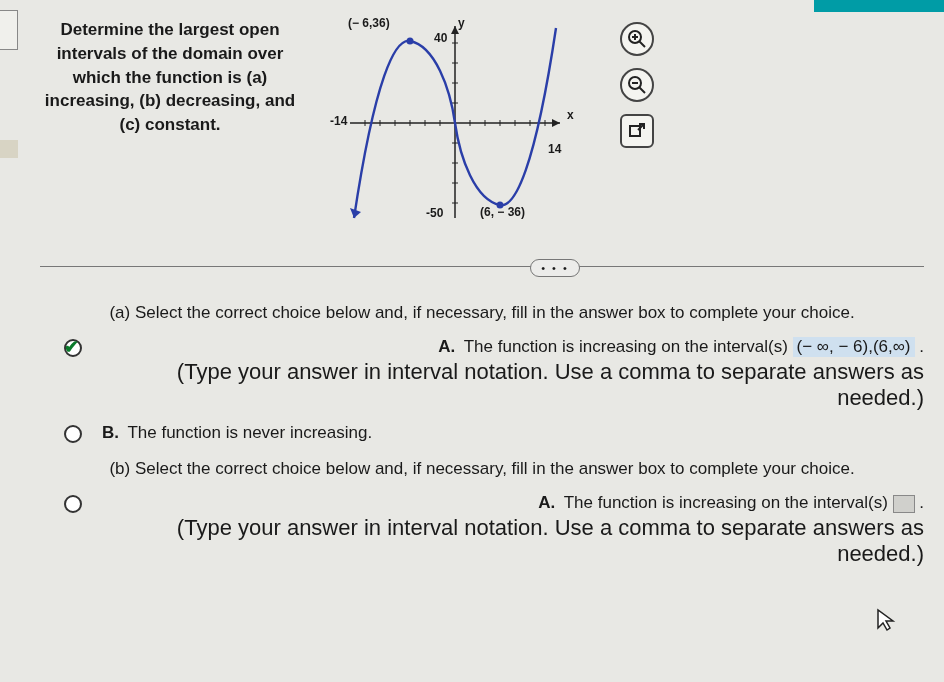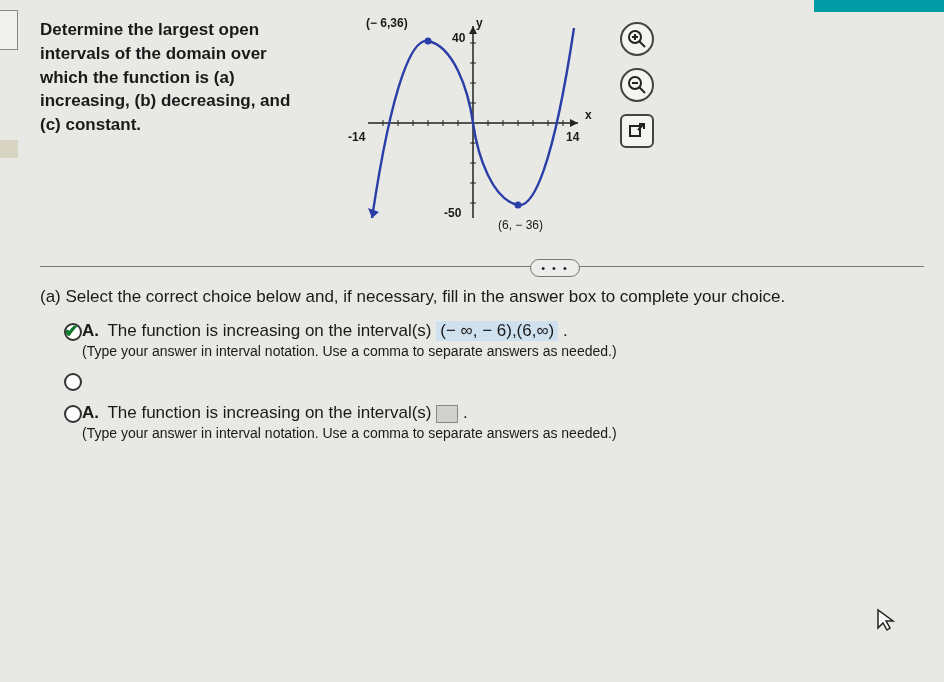--- a/index.html
+++ b/index.html
@@ -30,28 +30,28 @@
     position: absolute;
     left: 0; top: 140px;
     width: 18px; height: 18px;
     background: #d8d4c4;
   }
   .page {
     position: absolute;
     left: 30px; top: 10px; right: 10px; bottom: 0;
     padding: 8px 10px 0 10px;
   }
-  .qtop { display: flex; gap: 12px; }
+  .qtop { display: flex; gap: 30px; text-align: center; }
   .prompt {
     font-size: 17px;
     line-height: 1.4;
     font-weight: 600;
     max-width: 260px;
   }
-  .graph-wrap { position: relative; width: 260px; height: 230px; flex: none; margin-left: 36px; }
+  .graph-wrap { position: relative; width: 260px; height: 230px; flex: none; }
   .graph-wrap svg { position: absolute; left: 0; top: 0; }
   .tool-col {
     display: flex; flex-direction: column; gap: 12px;
     margin-top: 4px;
   }
   .tool-btn {
     width: 34px; height: 34px;
     border: 2px solid #444;
     border-radius: 50%;
     display: flex; align-items: center; justify-content: center;
@@ -72,23 +72,23 @@
     width: 50px; height: 18px;
     border: 1px solid #777;
     border-radius: 10px;
     background: #ececea;
     font-size: 11px;
     text-align: center;
     line-height: 16px;
     letter-spacing: 2px;
     cursor: pointer;
   }
-  .part { font-size: 17px; margin: 0 0 14px 0; }
+  .part { font-size: 17px; margin: 16px 0 14px 0; text-align: center; }
   .choices { margin-left: 24px; }
-  .choice { display: flex; gap: 0; align-items: flex-start; margin: 12px 0; font-size: 17px; }
+  .choice { display: flex; gap: 20px; align-items: flex-start; margin: 12px 0; font-size: 17px; text-align: right; }
   .radio {
     width: 18px; height: 18px; border: 2px solid #333; border-radius: 50%;
     flex: none; margin-top: 2px; position: relative; background:#fff;
     cursor: pointer;
   }
   .radio.checked::after {
     content: "✔"; position: absolute; left: -2px; top: -5px;
     color: #0a7a2a; font-size: 18px; font-weight: bold;
   }
   .letter { font-weight: 700; margin-right: 4px; }
@@ -97,21 +97,21 @@
     padding: 0 4px;
     display: inline-block;
   }
   .empty-box {
     display: inline-block;
     width: 22px; height: 18px;
     background: #d0d0cc;
     border: 1px solid #888;
     vertical-align: middle;
   }
-  .hint { font-size: 14px; display: block; margin-top: 2px; }
+  .hint { font-size: 22px; display: block; margin-top: 2px; }
   .cursor-icon {
     position: absolute;
     right: 38px; bottom: 44px;
     font-size: 22px;
   }
 </style>
 </head>
 <body>
 
 <div class="top-bar"></div>
@@ -121,24 +121,24 @@
 <div class="page">
 
   <div class="qtop">
     <div class="prompt">Determine the largest open intervals of the domain over which the function is (a) increasing, (b) decreasing, and (c) constant.</div>
 
     <div class="graph-wrap">
       <span class="axis-lbl" style="left:18px;top:-2px;font-weight:700">(− 6,36)</span>
       <span class="axis-lbl" style="left:128px;top:-2px">y</span>
       <span class="axis-lbl" style="left:104px;top:13px">40</span>
       <span class="axis-lbl" style="left:237px;top:90px">x</span>
-      <span class="axis-lbl" style="left:0px;top:112px">-14</span>
-      <span class="axis-lbl" style="left:218px;top:112px">14</span>
+      <span class="axis-lbl" style="left:0px;top:96px">-14</span>
+      <span class="axis-lbl" style="left:218px;top:124px">14</span>
       <span class="axis-lbl" style="left:96px;top:188px">-50</span>
-      <span class="axis-lbl" style="left:150px;top:200px;font-weight:400">(6, − 36)</span>
+      <span class="axis-lbl" style="left:150px;top:187px;font-weight:700">(6, − 36)</span>
 
       <svg width="260" height="220" viewBox="0 0 260 220">
 
         <line x1="20" y1="105" x2="230" y2="105" stroke="#222" stroke-width="1.5"></line>
         <polygon points="230,105 222,101 222,109" fill="#222"></polygon>
         <line x1="125" y1="200" x2="125" y2="8" stroke="#222" stroke-width="1.5"></line>
         <polygon points="125,8 121,16 129,16" fill="#222"></polygon>
 
         <g stroke="#222">
           <line x1="35" y1="102" x2="35" y2="108"></line>
@@ -210,23 +210,28 @@
     <div class="choice">
       <div class="radio checked"></div>
       <div>
         <span class="letter">A.</span>
         <span>The function is increasing on the interval(s) </span><span class="answer-box">(− ∞, − 6),(6,∞)</span><span> .</span>
         <span class="hint">(Type your answer in interval notation. Use a comma to separate answers as needed.)</span>
       </div>
     </div>
     <div class="choice">
       <div class="radio"></div>
-    </div>
-  </div>
-
+      <div>
+        <span class="letter">B.</span>
+        <span>The function is never increasing.</span>
+      </div>
+    </div>
+  </div>
+
+  <div class="part">(b) Select the correct choice below and, if necessary, fill in the answer box to complete your choice.</div>
 
   <div class="choices">
     <div class="choice">
       <div class="radio"></div>
       <div>
         <span class="letter">A.</span>
         <span>The function is increasing on the interval(s) </span><span class="empty-box"></span><span> .</span>
         <span class="hint">(Type your answer in interval notation. Use a comma to separate answers as needed.)</span>
       </div>
     </div>

